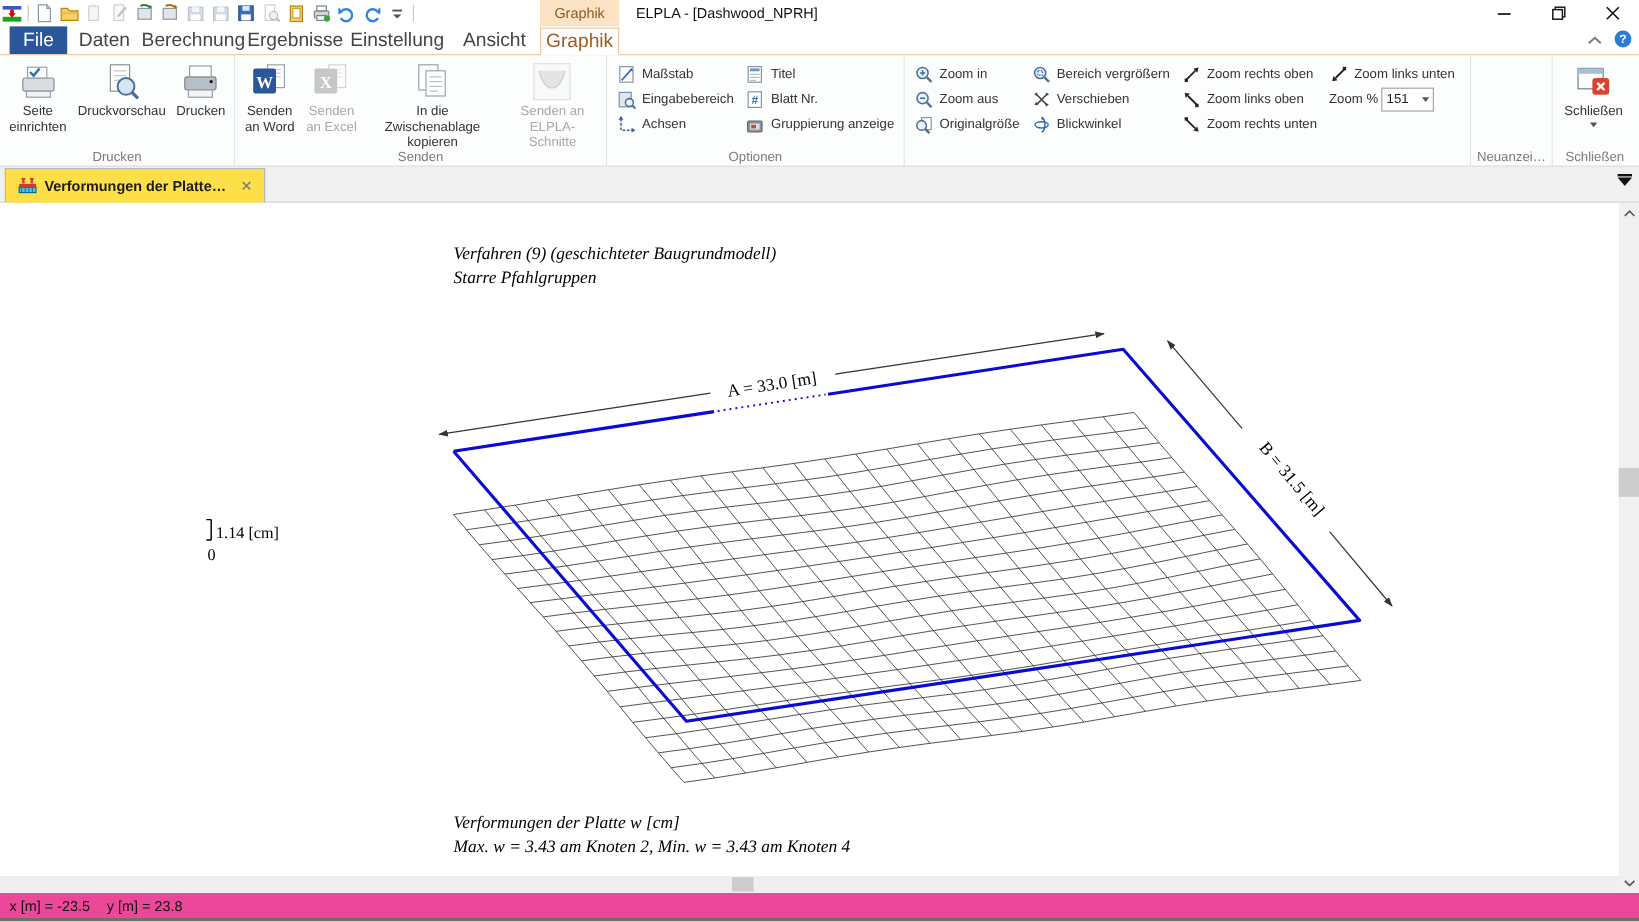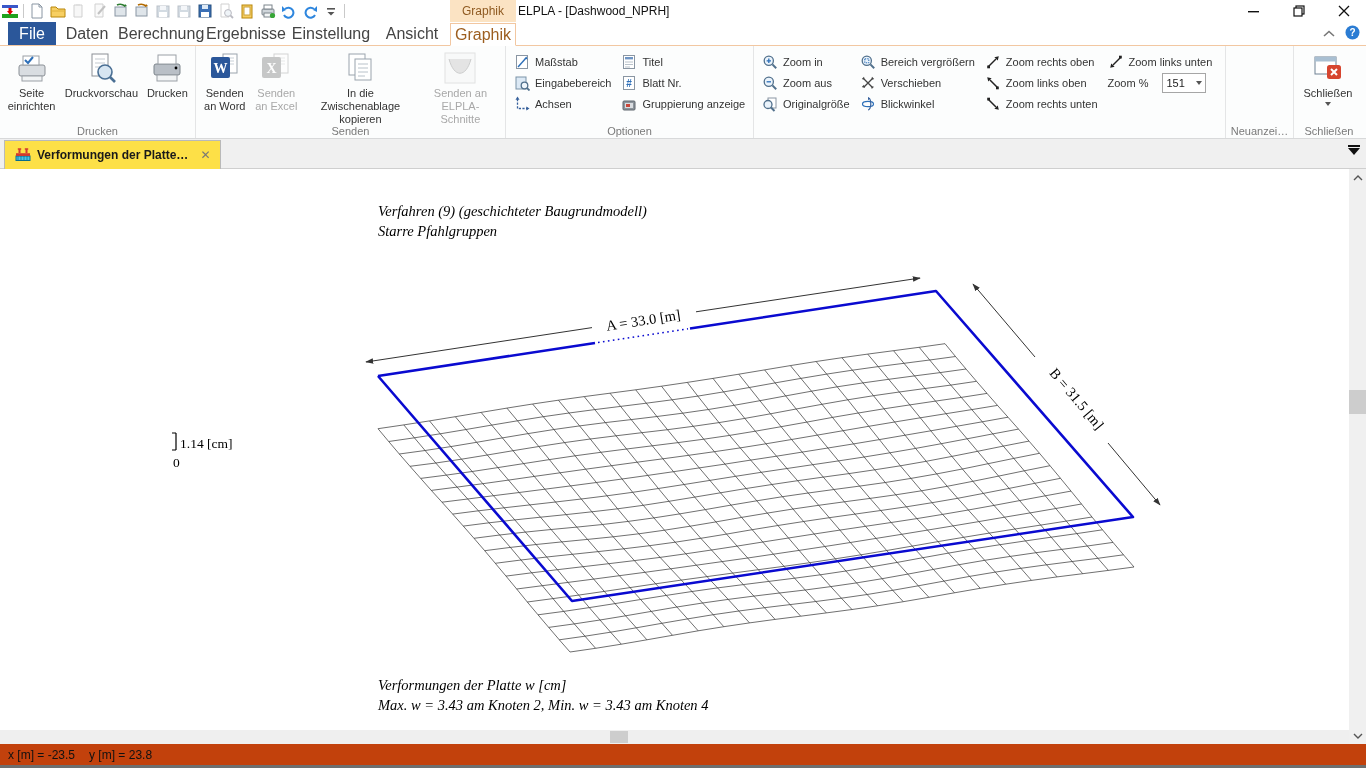--- a/index.html
+++ b/index.html
@@ -6,60 +6,60 @@
   html,body{width:1366px;height:768px;overflow:hidden;background:#fff;
     font-family:"Liberation Sans","DejaVu Sans",sans-serif;color:#222;font-size:12px}
   
   .titlebar{position:relative;height:22px;background:#fff}
   .qat{position:absolute;left:2px;top:2px;display:flex;align-items:center;gap:5px;height:18px}
   .qat .sep{width:1px;height:14px;background:#c9c9c9}
   .qi{width:16px;height:16px;display:inline-block}
   .qi.dim{opacity:.45}
   .ctxhdr{position:absolute;left:450px;top:0;width:66px;height:22px;background:#fbe3c3;
     color:#8f5a21;display:flex;align-items:center;justify-content:center;font-size:12px}
-  .wintitle{position:absolute;left:518px;top:0;height:22px;line-height:22px;font-size:12px;color:#111}
+  .wintitle{position:absolute;left:530px;top:0;height:22px;line-height:22px;font-size:12px;color:#111}
   .capbtns{position:absolute;right:0;top:0;display:flex;height:22px}
   .cap{width:45px;height:22px;display:flex;align-items:center;justify-content:center;color:#111}
   
   .tabrow{position:relative;height:24px;background:#fff;border-bottom:1px solid #f2c7a1;display:flex;align-items:flex-end}
   .rtab{height:23px;line-height:23px;text-align:center;font-size:16px;color:#444;white-space:nowrap}
   .rtab.file{background:#2b579a;color:#fff;margin-left:8px}
   .rtab.ctx{background:#fff;border:1px solid #f2c7a1;border-bottom:1px solid #fff;margin-bottom:-1px;color:#9c5e20;line-height:21px}
   .tr-right{position:absolute;right:6px;top:3px;display:flex;align-items:center;gap:10px}
   
   .ribbon{height:93px;background:#fcfdfd;border-bottom:1px solid #d8d9da;display:flex;align-items:stretch}
   .rgroup{position:relative;display:flex;align-items:flex-start;border-right:1px solid #e4e5e6;padding:2px 3px 15px 3px}
   .glabel{position:absolute;bottom:1px;left:0;right:0;text-align:center;font-size:11px;color:#7a7a7a;white-space:nowrap}
   .bigbtn{display:flex;flex-direction:column;align-items:center;justify-content:flex-start;
     padding:3px 4px 0 4px;font-size:11px;line-height:13px;color:#333;text-align:center;height:74px}
   .bigbtn .bicon{width:34px;height:34px;margin-bottom:2px;flex:none}
   .bigbtn.disabled{color:#a8a8a8}
   .bigbtn.disabled .bicon{opacity:.45;filter:grayscale(1)}
   .smallcol{display:flex;flex-direction:column;gap:4px;padding:5px 5px 0 5px}
   .smallbtn{display:flex;align-items:center;gap:5px;height:17px;font-size:11px;color:#333;white-space:nowrap}
-  .combo{display:flex;align-items:center;gap:14px;height:17px;font-size:11px;color:#333}
+  .combo{display:flex;align-items:center;gap:3px;height:17px;font-size:11px;color:#333}
   .combobox{width:44px;height:20px;border:1px solid #a6a6a6;background:#fff;display:flex;align-items:center;justify-content:space-between;padding:0 3px}
   .combobox .v{font-size:11px;color:#222}
   .ddarrow{width:0;height:0;border-left:3.5px solid transparent;border-right:3.5px solid transparent;border-top:4px solid #555}
   
   .tabstrip{position:relative;height:30px;background:#f0f0f0;border-bottom:1px solid #cfcfcf;display:flex;align-items:flex-end}
   .doctab{display:flex;align-items:center;gap:6px;background:#fde047;border:1px solid #b9b9b9;border-bottom:none;
     height:29px;margin-left:4px;margin-bottom:-1px;padding:0 10px;font-size:12px;font-weight:700;color:#1a1a1a}
   .doctab .x{font-weight:400;color:#777;font-size:12px;margin-left:6px}
   .strip-dd{position:absolute;right:6px;top:9px;width:0;height:0;border-left:6px solid transparent;border-right:6px solid transparent;border-top:7px solid #111}
   .strip-dd-bar{position:absolute;right:6px;top:6px;width:12px;height:2px;background:#111}
   
   .main{position:relative;height:575px;background:#fff}
   .vscroll{position:absolute;right:0;top:0;width:17px;height:575px;background:#f0f0f0}
   .vthumb{position:absolute;left:0;top:221px;width:17px;height:24px;background:#cdcdcd}
   .chev{position:absolute;left:0;width:17px;height:17px;display:flex;align-items:center;justify-content:center;color:#555}
   .hscroll{position:absolute;left:0;bottom:0;width:1349px;height:14px;background:#efefef}
   .hthumb{position:absolute;left:610px;top:1px;width:18px;height:12px;background:#cdcdcd}
   
-  .statusbar{height:21px;background:#c2410c;display:flex;align-items:center;gap:14px;padding-left:8px;font-size:12px;color:#111}
+  .statusbar{height:21px;background:#ec4899;display:flex;align-items:center;gap:14px;padding-left:8px;font-size:12px;color:#111}
   .bottomedge{height:3px;background:#6e6e6e}
   
   .ser{font-family:"Liberation Serif","DejaVu Serif",serif}
   .it{font-style:italic}
 </style>
 </head>
 <body>
 
 <div class="titlebar">
   <div class="qat">

